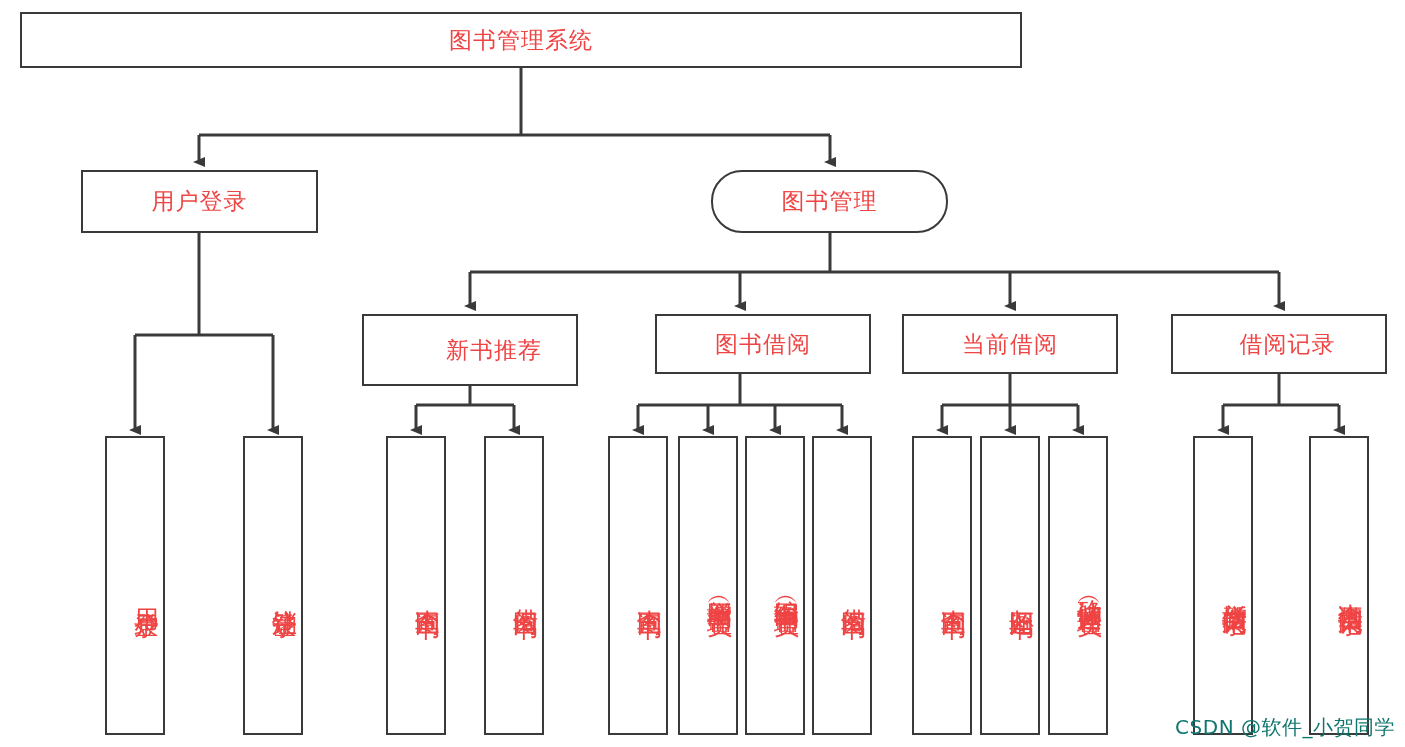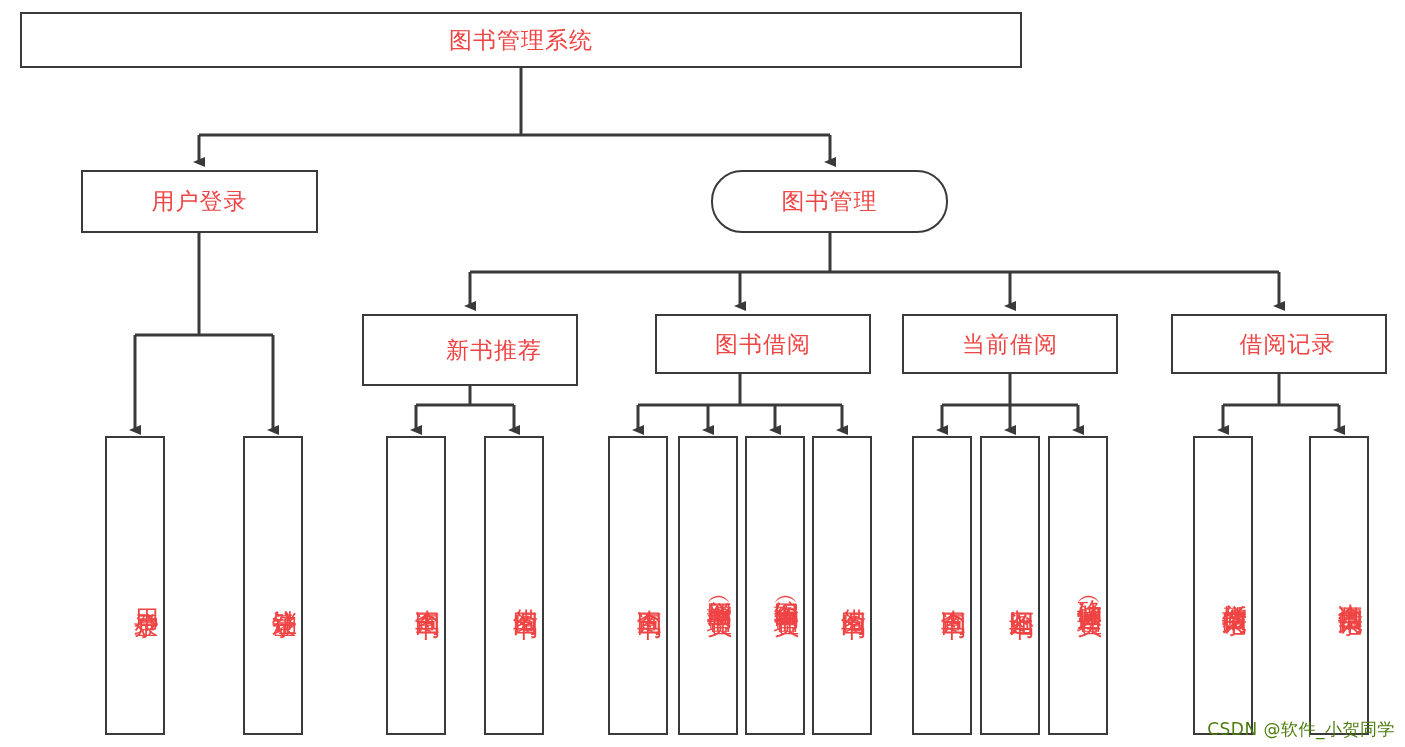--- a/index.html
+++ b/index.html
@@ -52,22 +52,22 @@
     padding-top: 6px;
   }
   .node-label {
     display: block;
     white-space: nowrap;
   }
   #watermark {
     position: absolute;
     right: 10px;
     bottom: 6px;
-    font-size: 17px;
-    color: #4d7c0f;
+    font-size: 20px;
+    color: #0f766e;
     letter-spacing: 0.5px;
     white-space: nowrap;
   }
 </style>
 </head>
 <body>
 
 <div id="canvas">
 
   <svg class="wires" viewBox="0 0 1405 747">

